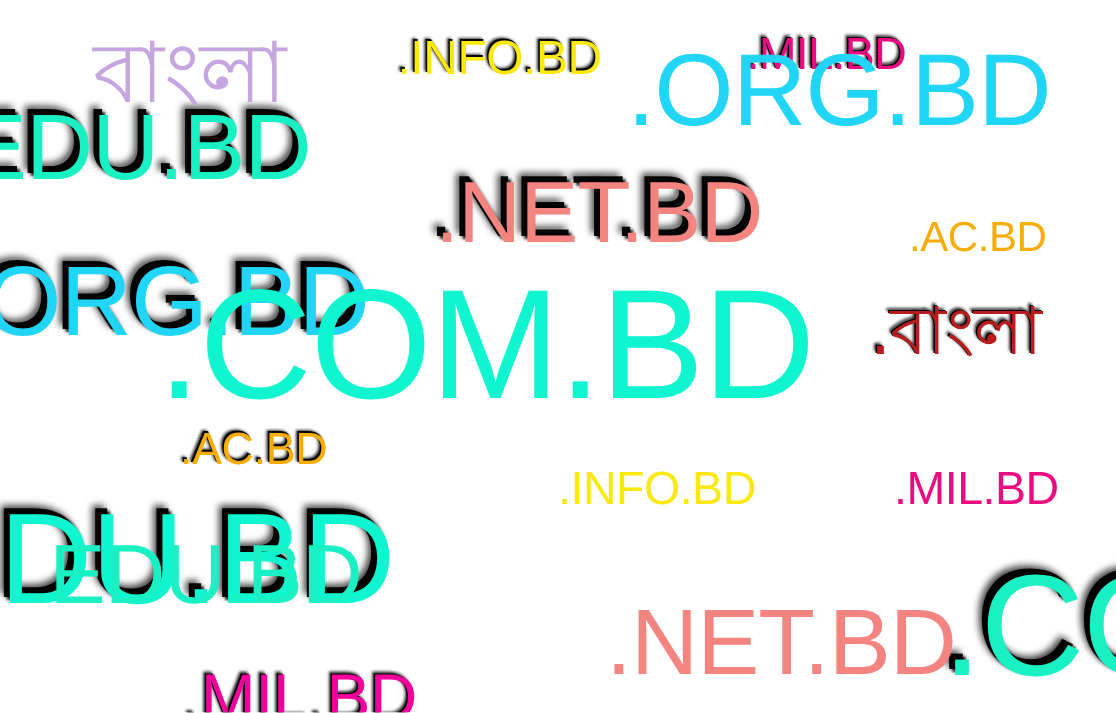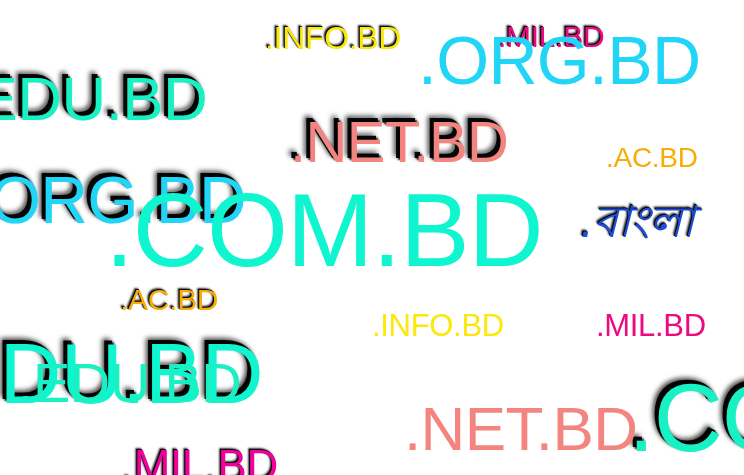--- a/index.html
+++ b/index.html
@@ -36,28 +36,29 @@
     text-shadow:
       -1px -1px 0 rgba(0,0,0,0.95),
       -2px -2px 2px rgba(0,0,0,0.8);
   }
 </style>
 </head>
 <body>
 
 <div id="wordcloud" style="width: 744px; height: 475px; background: rgb(255, 255, 255);">
     <div class="word shadow-big" style="left: -40px; top: 68px; font-size: 62px; color: rgb(25, 240, 195);">.EDU.BD</div>
+    <div class="word bangla" style="left: 62px; top: 22px; font-size: 56px; color: rgb(197, 166, 224);">বাংলা</div>
     <div class="word shadow-sm" style="left: 265px; top: 22px; font-size: 32px; color: rgb(251, 232, 12);">.INFO.BD</div>
     <div class="word shadow-sm" style="left: 498px; top: 22px; font-size: 30px; color: rgb(236, 10, 128);">.MIL.BD</div>
     <div class="word" style="left: 418px; top: 26px; font-size: 68px; color: rgb(32, 213, 245);">.ORG.BD</div>
     <div class="word shadow-big" style="left: 290px; top: 113px; font-size: 58px; color: rgb(244, 132, 127);">.NET.BD</div>
     <div class="word" style="left: 606px; top: 144px; font-size: 28px; color: rgb(248, 172, 8);">.AC.BD</div>
     <div class="word shadow-big" style="left: -28px; top: 167px; font-size: 66px; color: rgb(32, 213, 245);">.ORG.BD</div>
     <div class="word" style="left: 105px; top: 178px; font-size: 104px; color: rgb(15, 245, 207);">.COM.BD</div>
-    <div class="word shadow-sm bangla" style="left: 580px; top: 200px; font-size: 44px; color: #1d4ed8; font-style: italic;">.বাংলা</div>
+    <div class="word shadow-sm bangla" style="left: 580px; top: 200px; font-size: 44px; color: #b91c1c;">.বাংলা</div>
     <div class="word shadow-sm" style="left: 120px; top: 285px; font-size: 30px; color: rgb(248, 172, 8);">.AC.BD</div>
     <div class="word" style="left: 372px; top: 310px; font-size: 31px; color: rgb(251, 232, 12);">.INFO.BD</div>
     <div class="word" style="left: 596px; top: 310px; font-size: 31px; color: rgb(236, 10, 128);">.MIL.BD</div>
     <div class="word shadow-big" style="left: -80px; top: 330px; font-size: 86px; color: rgb(15, 245, 207);">.EDU.BD</div>
     <div class="word" style="left: 18px; top: 355px; font-size: 56px; color: rgb(25, 240, 195);">.EDU.BD</div>
     <div class="word shadow-big" style="left: 628px; top: 370px; font-size: 96px; color: rgb(25, 240, 195);">.COM.BD</div>
     <div class="word" style="left: 404px; top: 398px; font-size: 62px; color: rgb(244, 132, 127);">.NET.BD</div>
     <div class="word shadow-sm" style="left: 122px; top: 444px; font-size: 44px; color: rgb(242, 0, 155);">.MIL.BD</div>
   </div>
 

